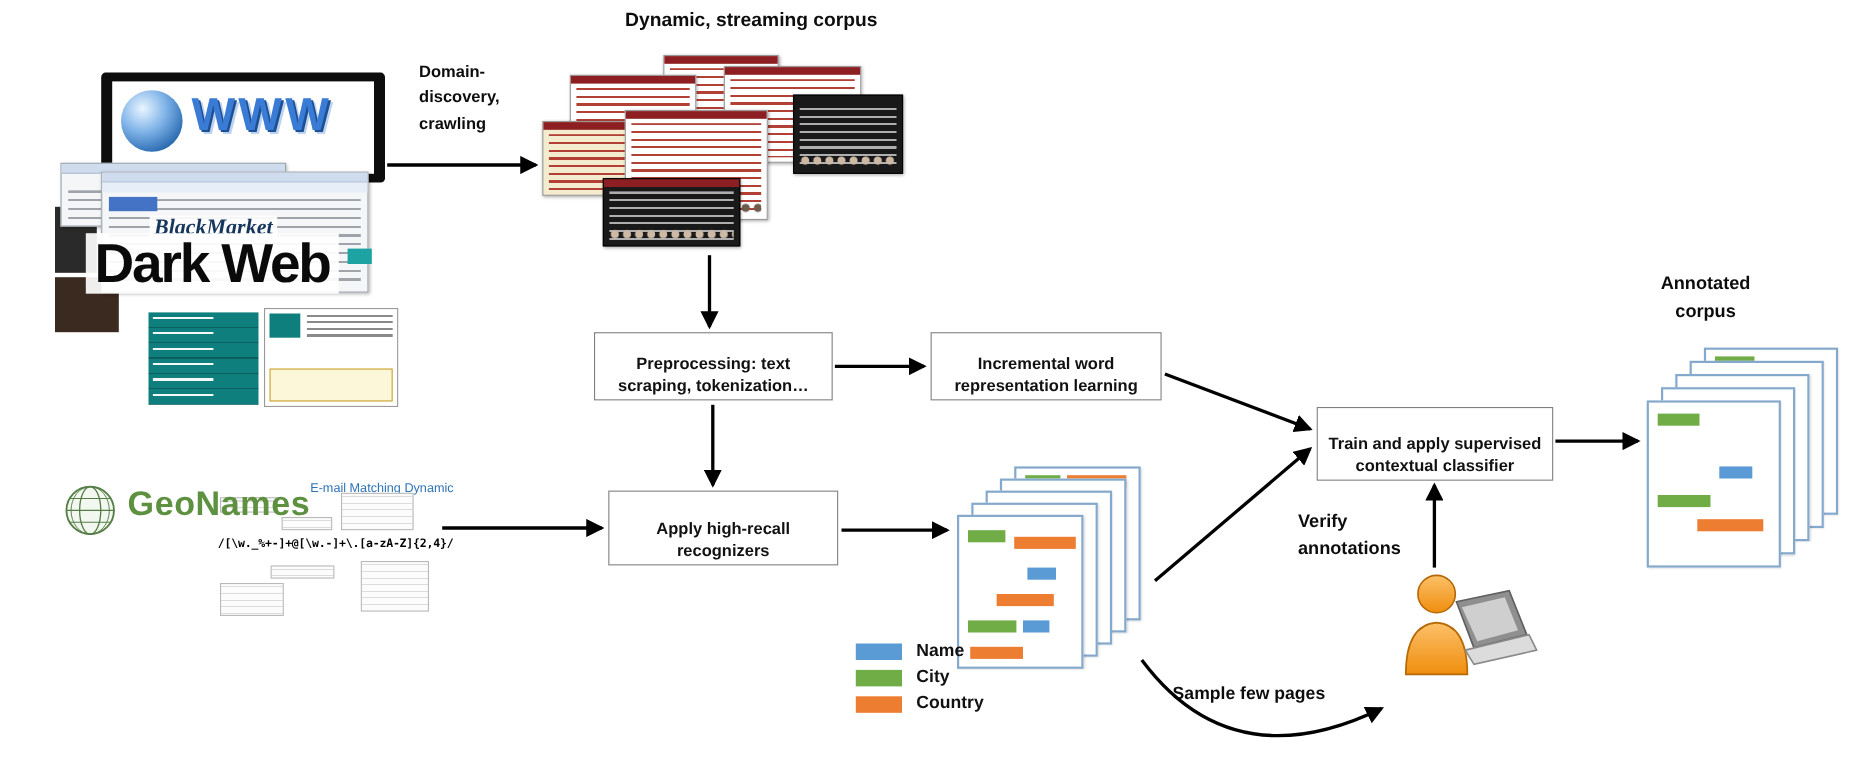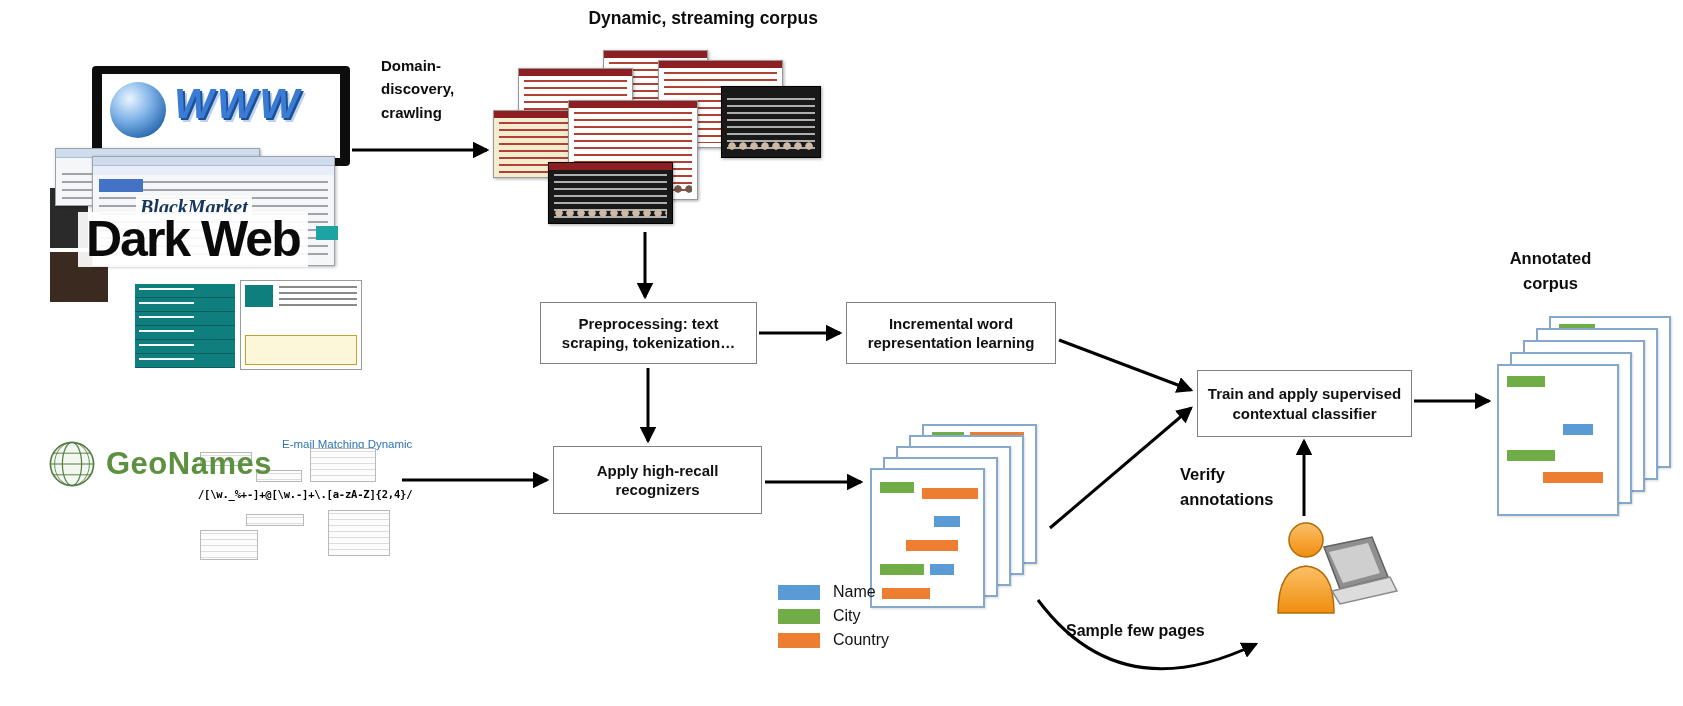--- a/index.html
+++ b/index.html
@@ -6,42 +6,42 @@
   html,body{margin:0;padding:0}
   body{font-family:"Liberation Sans",sans-serif;color:#111;background:#fff}
   #canvas{position:relative;width:1683px;height:706px;background:#fff;overflow:hidden}
 
   
   #arrows{position:absolute;left:0;top:0;width:1683px;height:706px;pointer-events:none;z-index:40}
   .arr{stroke:#000;stroke-width:3;fill:none;marker-end:url(#ah)}
 
   
   .lbl{position:absolute;font-weight:700;color:#0d0d0d}
-  #lbl-corpus-title{left:508px;top:8px;width:310px;text-align:right;font-size:17.5px}
+  #lbl-corpus-title{left:528px;top:8px;width:310px;text-align:center;font-size:17.5px}
   #lbl-crawl{left:381px;top:54px;width:104px;font-size:15px;line-height:1.55}
   #lbl-verify{left:1180px;top:462px;width:130px;font-size:16.5px;line-height:1.5}
   #lbl-sample{left:1066px;top:622px;width:185px;font-size:16px}
   #lbl-annotated{left:1488px;top:246px;width:125px;text-align:center;font-size:16.5px;line-height:1.5}
 
   
-  .pbox{position:absolute;background:#fff;border:1px solid #808080;display:flex;align-items:center;justify-content:center;
+  .pbox{position:absolute;background:#fff;border:1px solid #808080;display:flex;align-items:flex-end;justify-content:center;
         text-align:center;font-weight:700;font-size:15px;line-height:1.3;padding:3px 8px;z-index:5}
   #box-preprocessing{left:540px;top:302px;width:217px;height:62px}
   #box-incremental{left:846px;top:302px;width:210px;height:62px}
   #box-recognizers{left:553px;top:446px;width:209px;height:68px}
   #box-classifier{left:1197px;top:370px;width:215px;height:67px}
 
   
   .legend{position:absolute;left:778px;top:584px;z-index:6}
   .lrow{display:flex;align-items:center;gap:13px;height:16px;margin-bottom:8px}
   .sw{width:42px;height:15px;flex:0 0 auto;display:block}
   .sw.name{background:var(--name-blue)}
   .sw.city{background:var(--city-green)}
   .sw.country{background:var(--country-orange)}
-  .ltext{font-weight:400;font-size:16px}
+  .ltext{font-weight:700;font-size:16px}
 
   
   .docstack{position:absolute;z-index:6}
   #stack-mid{left:870px;top:424px;width:170px;height:192px}
   #stack-annotated{left:1497px;top:316px;width:178px;height:204px}
   .page{position:absolute;width:115px;height:140px;background:#fff;border:2px solid #85a9cc;box-shadow:1px 1px 2px rgba(0,0,0,.15)}
   .p1{left:52px;top:0}.p2{left:39px;top:11px}.p3{left:26px;top:22px}.p4{left:13px;top:33px}.p5{left:0;top:44px}
   .lg .page{width:122px;height:152px}
   .lg .p2{top:12px}.lg .p3{top:24px}.lg .p4{top:36px}.lg .p5{top:48px}
   .bar{position:absolute;height:11px;display:block}
@@ -62,21 +62,21 @@
        background-size:11px 10px;background-repeat:repeat-x}
   .dark .avs{background-image:radial-gradient(circle at 5px 5px,#cdb9a4 3.4px,transparent 4px)}
 
   
   .darkweb{position:absolute;left:50px;top:60px;width:320px;height:305px;z-index:3}
   .darkweb>div,.darkweb>span{position:absolute}
   .dw-frame{left:42px;top:6px;width:258px;height:100px;background:#0d0d0d;border-radius:4px;padding:8px 10px;z-index:2}
   .dw-screen{position:relative;width:100%;height:100%;background:#fff;overflow:hidden}
   .dw-globe{position:absolute;left:8px;top:8px;width:56px;height:56px;border-radius:50%;
             background:radial-gradient(circle at 35% 30%,#eaf5ff,#7fb3e8 40%,#2f6fb4 75%,#1a4d88)}
-  .dw-www{position:absolute;left:72px;top:6px;font-size:42px;font-weight:800;font-style:italic;color:#3a7bd5;
+  .dw-www{position:absolute;left:72px;top:6px;font-size:42px;font-weight:800;color:#3a7bd5;
           letter-spacing:3px;text-shadow:2px 2px 0 #1d4f93,4px 4px 0 #bcd2ee}
   .dw-browser{background:#f5f6f8;border:1px solid #9aa3ad;box-shadow:1px 1px 3px rgba(0,0,0,.3)}
   .dw-browser>i{position:absolute;display:block}
   .b1{left:5px;top:88px;width:205px;height:58px;z-index:2}
   .b2{left:42px;top:96px;width:243px;height:110px;z-index:3}
   .chrome{left:0;right:0;top:0;height:9px;background:#cfdcee;border-bottom:1px solid #aebdd3}
   .btab{left:0;right:0;top:9px;height:9px;background:#e8eef8}
   .blines{left:6px;right:6px;top:24px;bottom:5px;background:repeating-linear-gradient(to bottom,#a0a4aa 0 2px,transparent 2px 8px)}
   .bbtn{left:6px;top:22px;width:44px;height:13px;background:#4472c4}
   .dw-thumb{background:#2a2a2a;z-index:1}
@@ -91,21 +91,21 @@
              background:repeating-linear-gradient(to bottom,#0f7f7d 0 13px,#0a5f5e 13px 14px)}
   .dw-table1 .wl{position:absolute;left:4px;top:4px;width:55%;bottom:4px;display:block;
                  background:repeating-linear-gradient(to bottom,rgba(255,255,255,.95) 0 2px,transparent 2px 14px)}
   .dw-table2{left:190px;top:220px;width:122px;height:90px;z-index:6;background:#fff;border:1px solid #9a9a9a}
   .dw-table2>i{position:absolute;display:block}
   .dwt-thumb{left:4px;top:4px;width:28px;height:22px;background:#0f7f7d}
   .dwt-lines{left:38px;right:4px;top:5px;height:24px;background:repeating-linear-gradient(to bottom,#8a8a8a 0 2px,transparent 2px 6px)}
   .dwt-note{left:4px;right:4px;bottom:4px;height:30px;background:#fdf7da;border:1px solid #c9a12a}
 
   
-  .geonames{position:absolute;left:48px;top:440px;display:flex;align-items:center;gap:10px;z-index:7}
+  .geonames{position:absolute;left:58px;top:440px;display:flex;align-items:flex-start;gap:10px;z-index:7}
   .gn-globe{width:48px;height:48px}
   .gn-text{font-size:31px;font-weight:700;color:var(--geonames-green);letter-spacing:.5px}
 
   .dbpedia{position:absolute;left:6px;top:452px;width:212px;height:112px;z-index:6}
   .dbpedia>*{position:absolute}
   .db-beam{left:14px;top:0;width:190px;height:112px}
   .db-doc{left:108px;top:2px;width:56px;height:66px;background:#ececec;border:1px solid #b5b5b5}
   .db-doc>i{position:absolute;left:5px;right:5px;top:6px;bottom:5px;display:block;
             background:repeating-linear-gradient(to bottom,#9a9a9a 0 2px,transparent 2px 6px)}
   .db-text{left:0;top:70px;white-space:nowrap}

